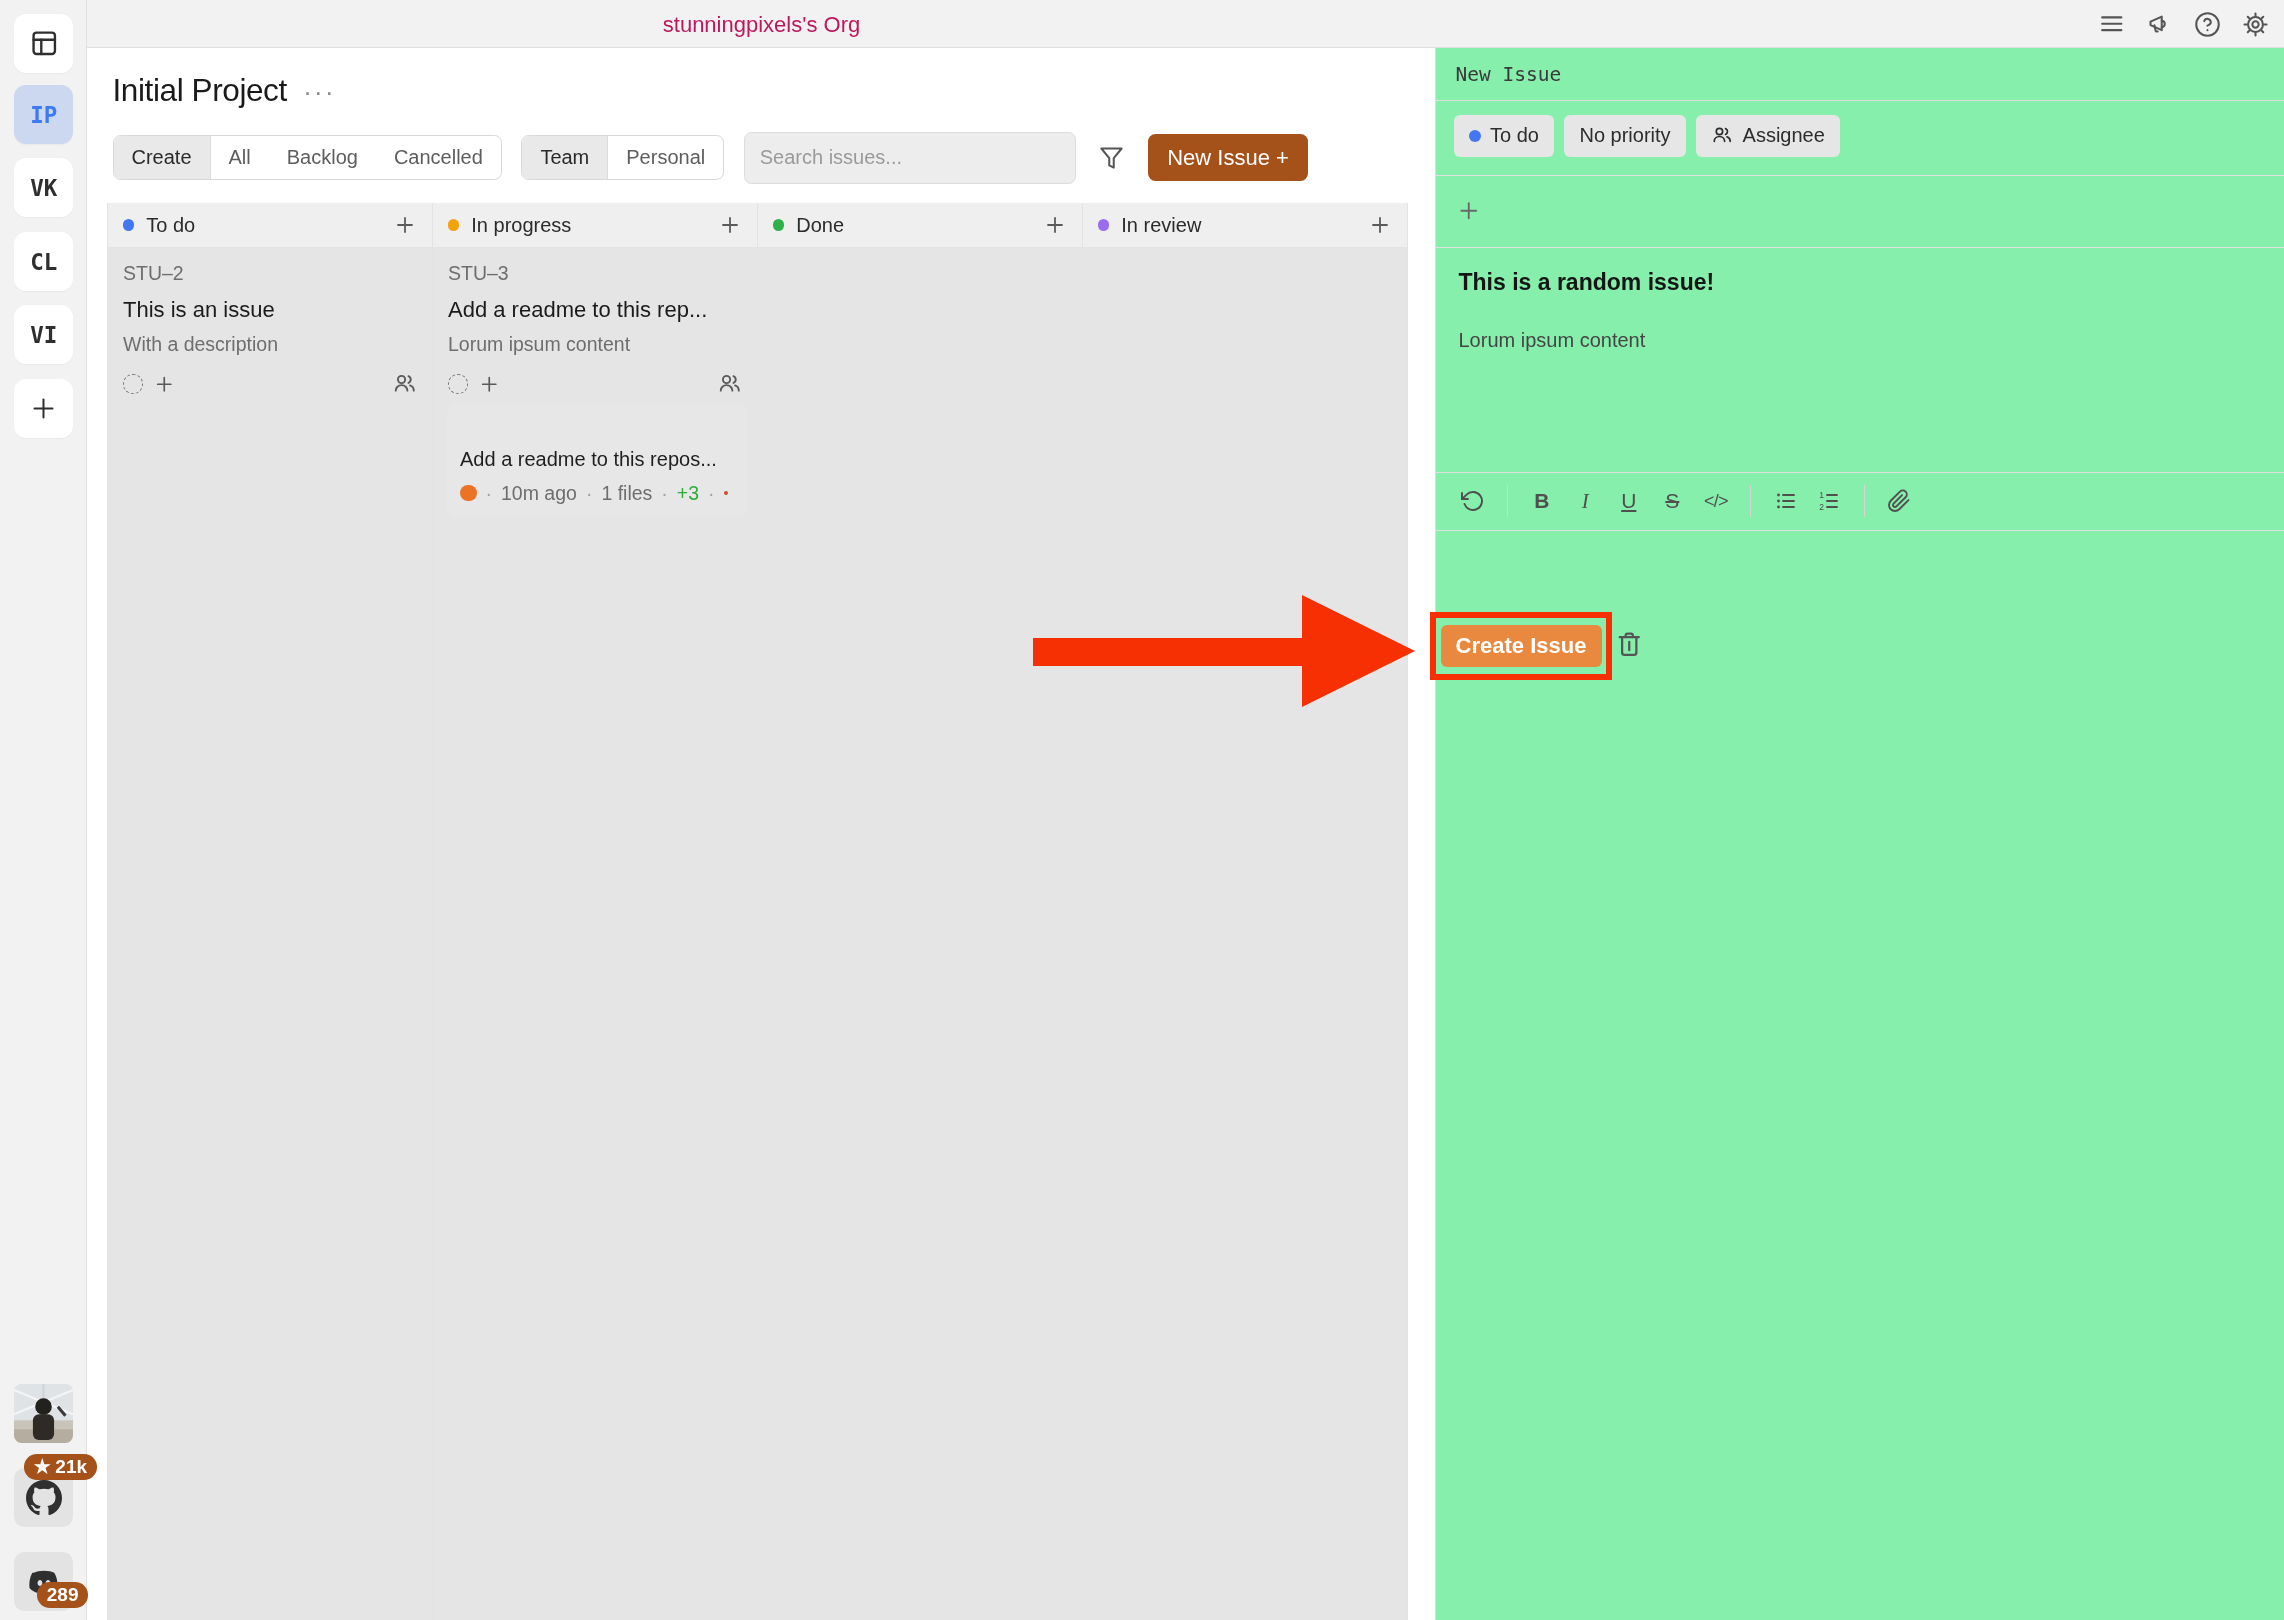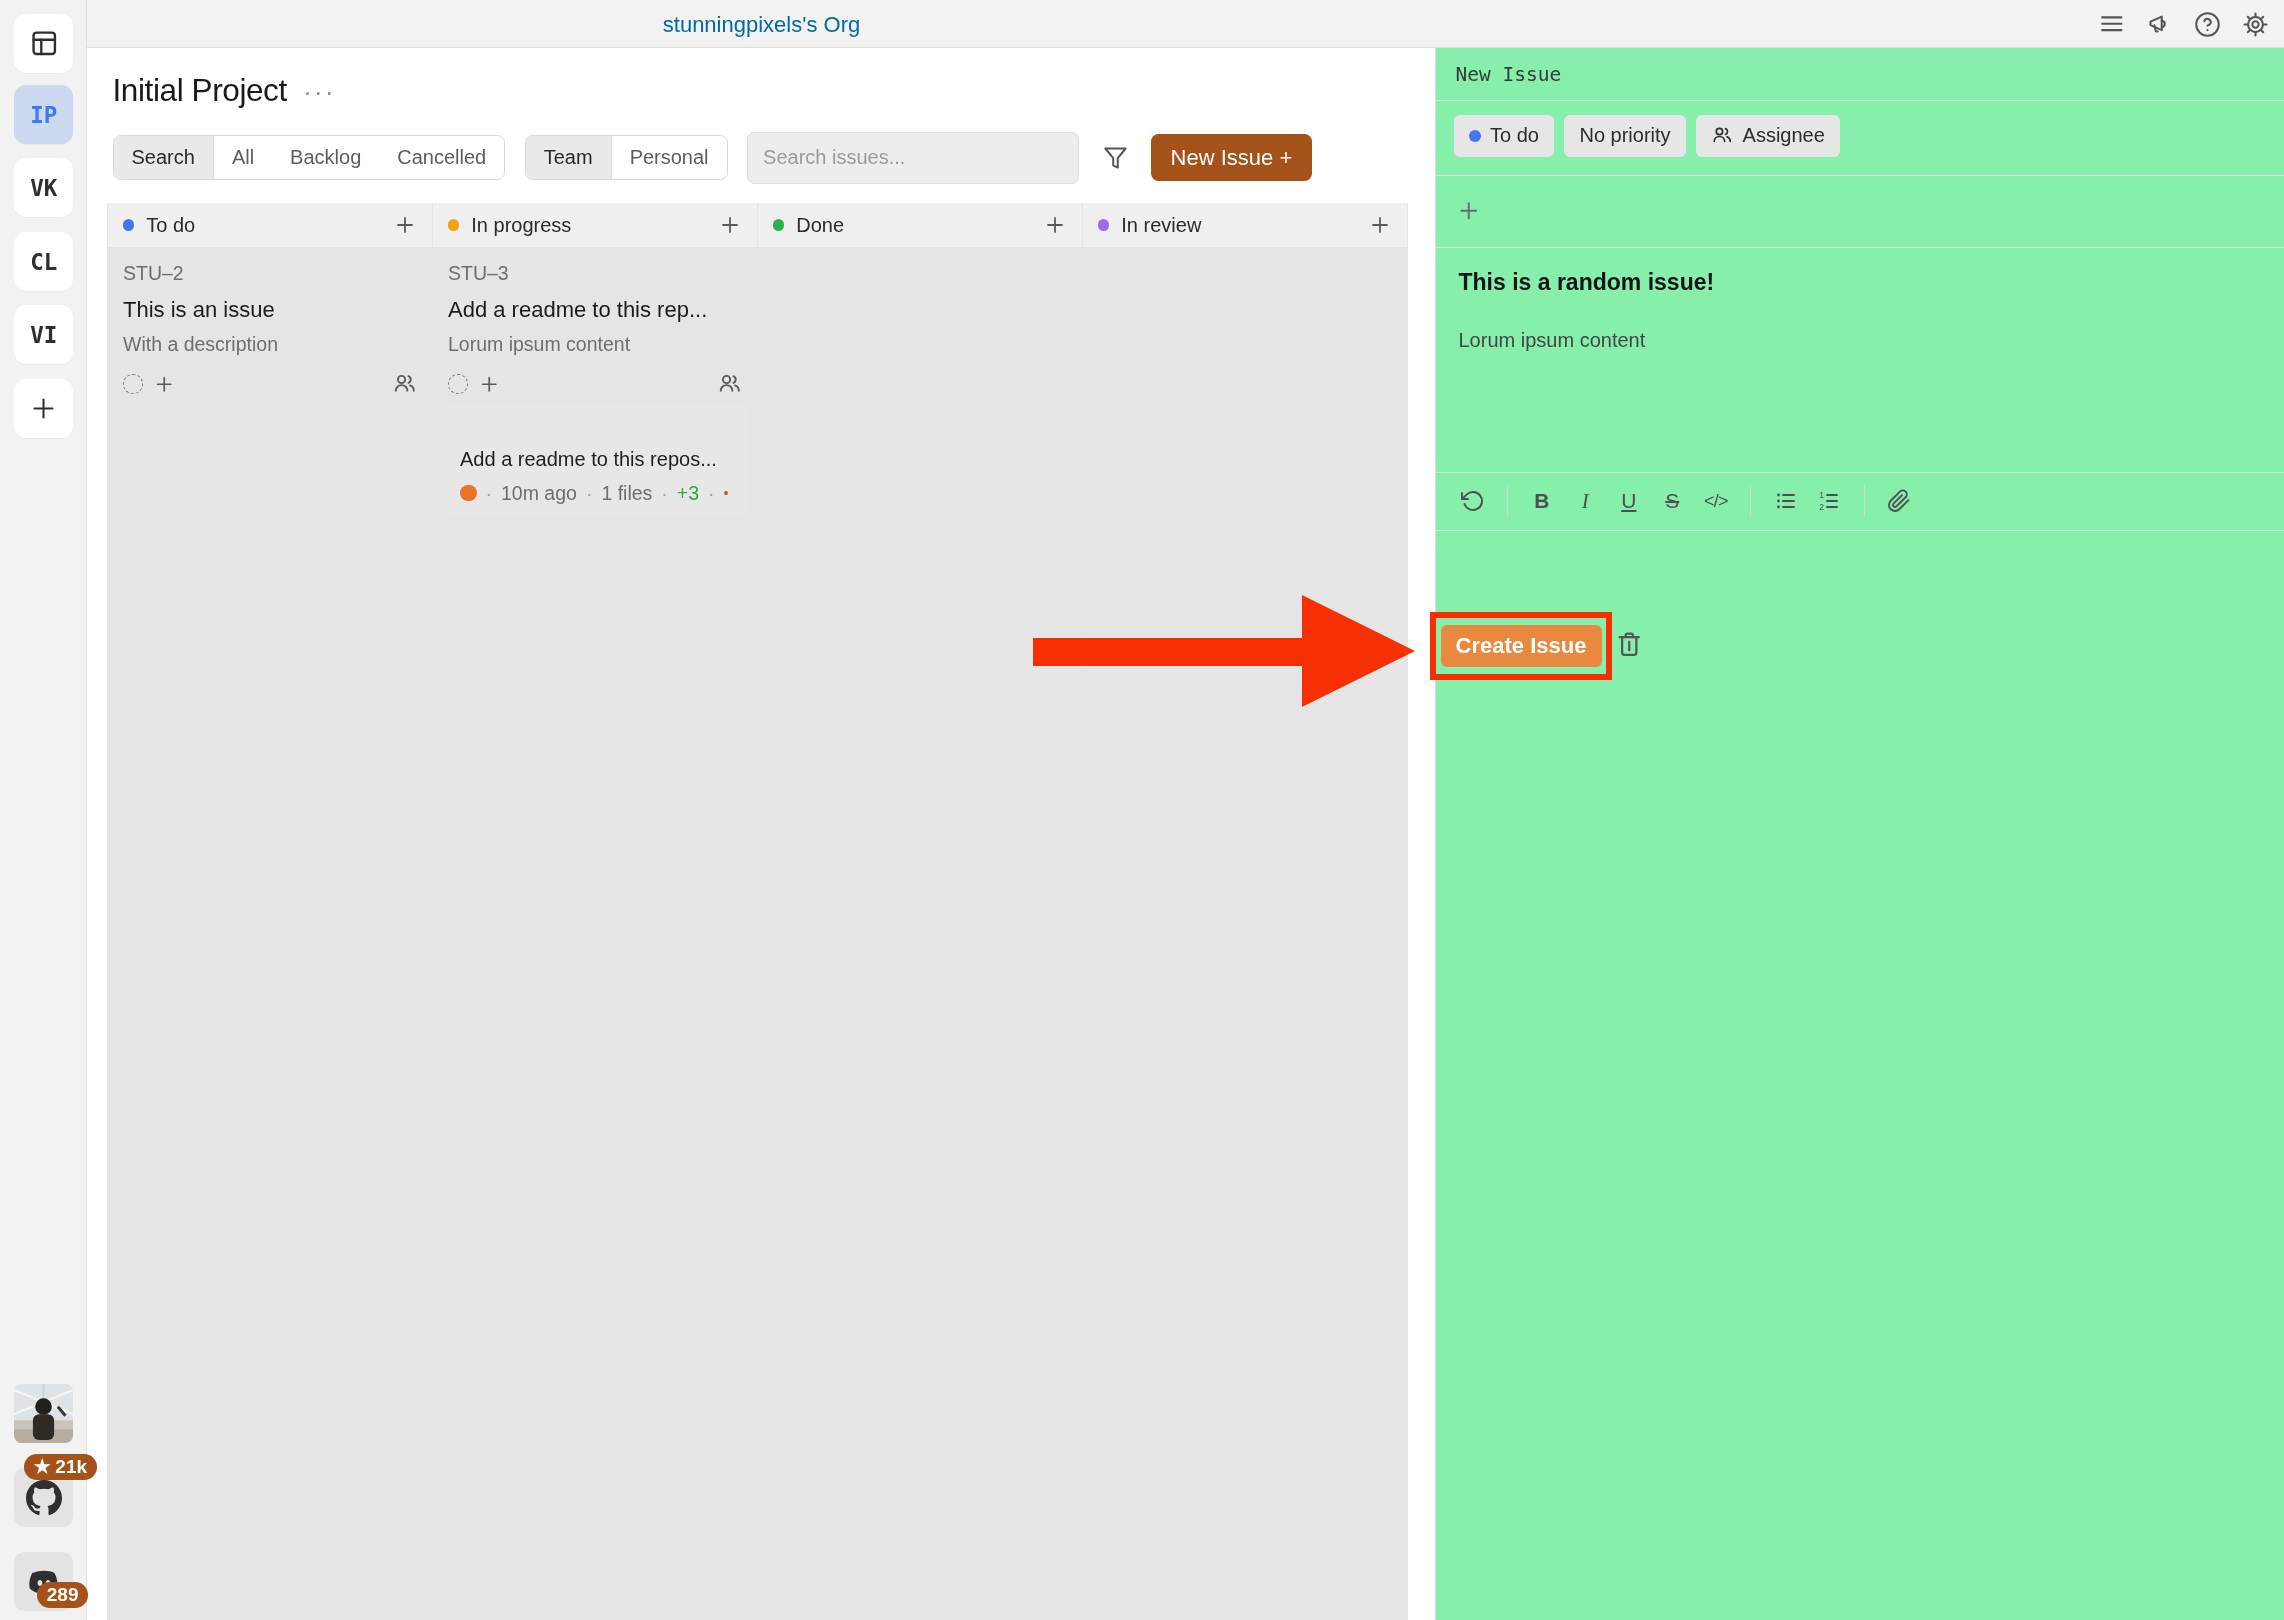--- a/index.html
+++ b/index.html
@@ -24,21 +24,21 @@
     background:#e3e3e3; display:flex; align-items:center; justify-content:center; cursor:pointer; }
   .badge-pill { position:absolute; height:25.5px; border-radius:12.8px; background:#A5521A;
     color:#fff; font-size:19px; font-weight:bold; display:flex; align-items:center;
     padding:0 9.8px; gap:4.5px; z-index:3; }
 
   
   .topbar { position:absolute; left:87px; top:0; width:2197px; height:48px;
     background:#f2f2f2; border-bottom:0.8px solid #e0e0e0; }
   .topbar-title { position:absolute; left:0; right:848px; top:0; height:50px;
     display:flex; align-items:center; justify-content:center;
-    font-size:22px; color:#0369a1; }
+    font-size:22px; color:#be185d; }
   .topbar-icons { position:absolute; right:13.5px; top:0; height:48px;
     display:flex; align-items:center; gap:18px; color:#555; }
   .tb-icon { width:30px; height:30px; display:flex; align-items:center; justify-content:center; cursor:pointer; }
 
   
   .main { position:absolute; left:87px; top:48px; width:1348px; height:1573px; background:#ffffff; }
   .proj-head { position:absolute; left:25.5px; top:24px; display:flex; align-items:baseline; gap:16.5px; }
   .proj-title { font-size:31.5px; font-weight:normal; color:#1a1a1a; letter-spacing:-0.4px; }
   .proj-ellipsis { font-size:25.5px; color:#8a8a8a; letter-spacing:2.3px; cursor:pointer; }
 
@@ -247,21 +247,21 @@
 </div>
 
 <div class="main">
   <div class="proj-head">
     <span class="proj-title">Initial Project</span>
     <span class="proj-ellipsis">···</span>
   </div>
 
   <div class="filter-row">
     <div class="segmented">
-      <div class="segment selected">Search</div>
+      <div class="segment selected">Create</div>
       <div class="segment">All</div>
       <div class="segment">Backlog</div>
       <div class="segment">Cancelled</div>
     </div>
     <div class="segmented">
       <div class="segment selected">Team</div>
       <div class="segment">Personal</div>
     </div>
     <input class="search-box" type="text" placeholder="Search issues..." style="">
     <div class="funnel-btn">

